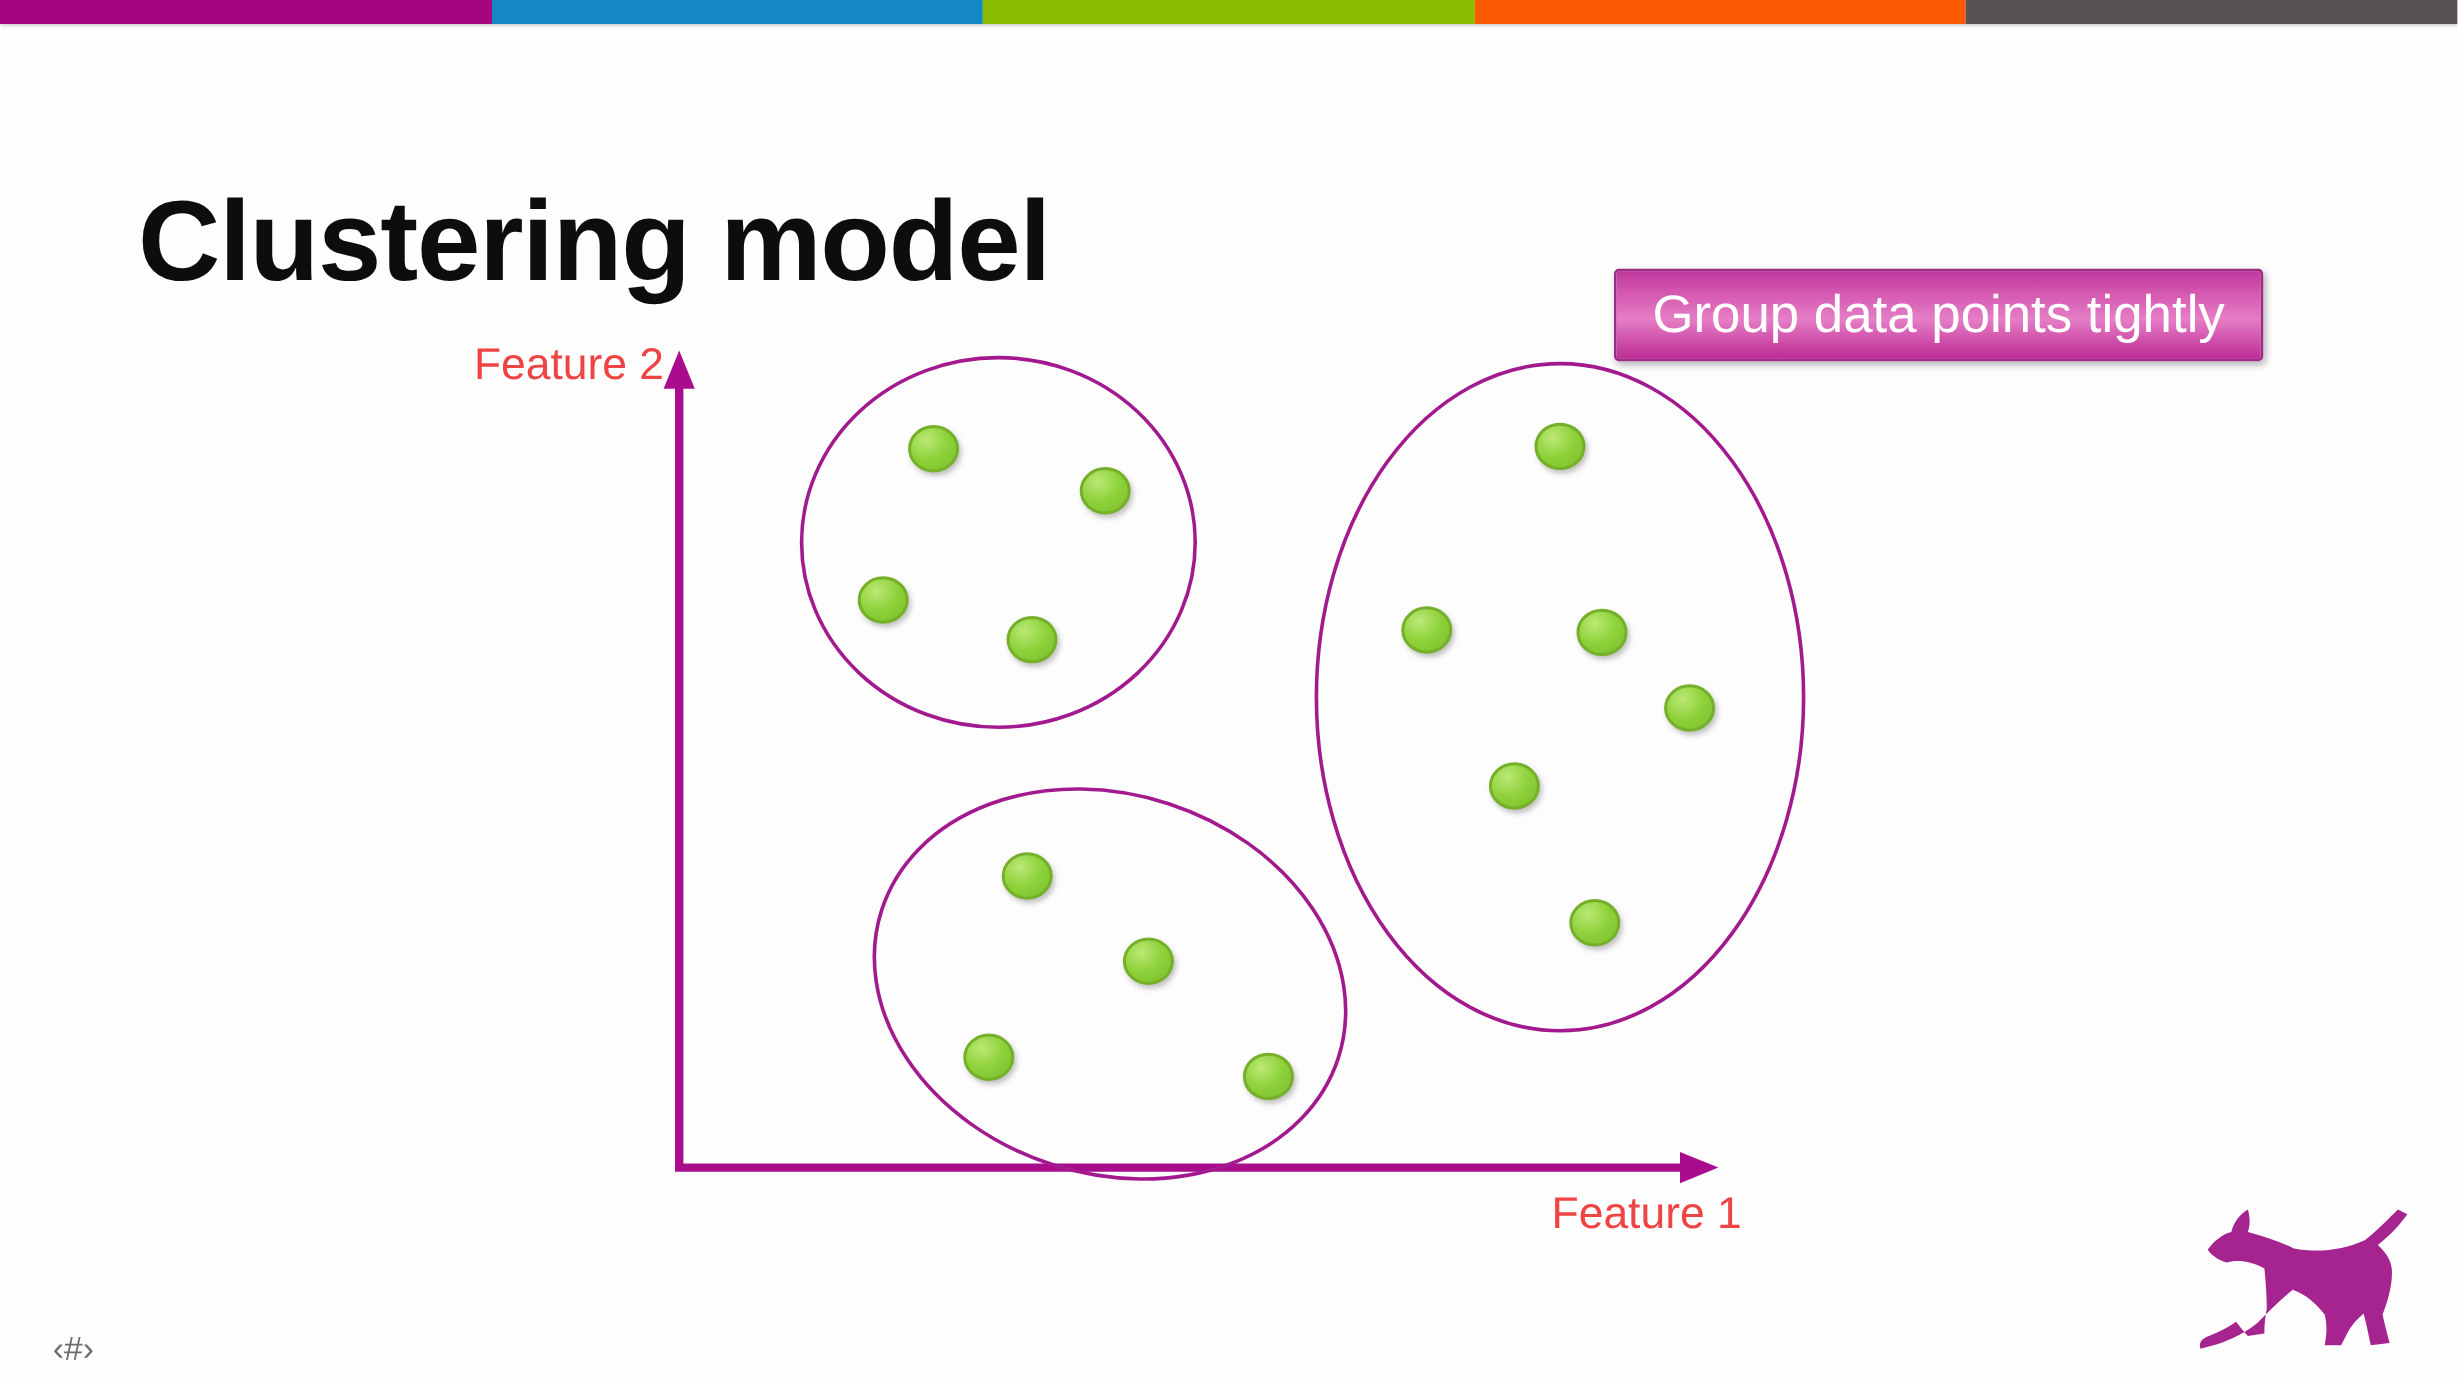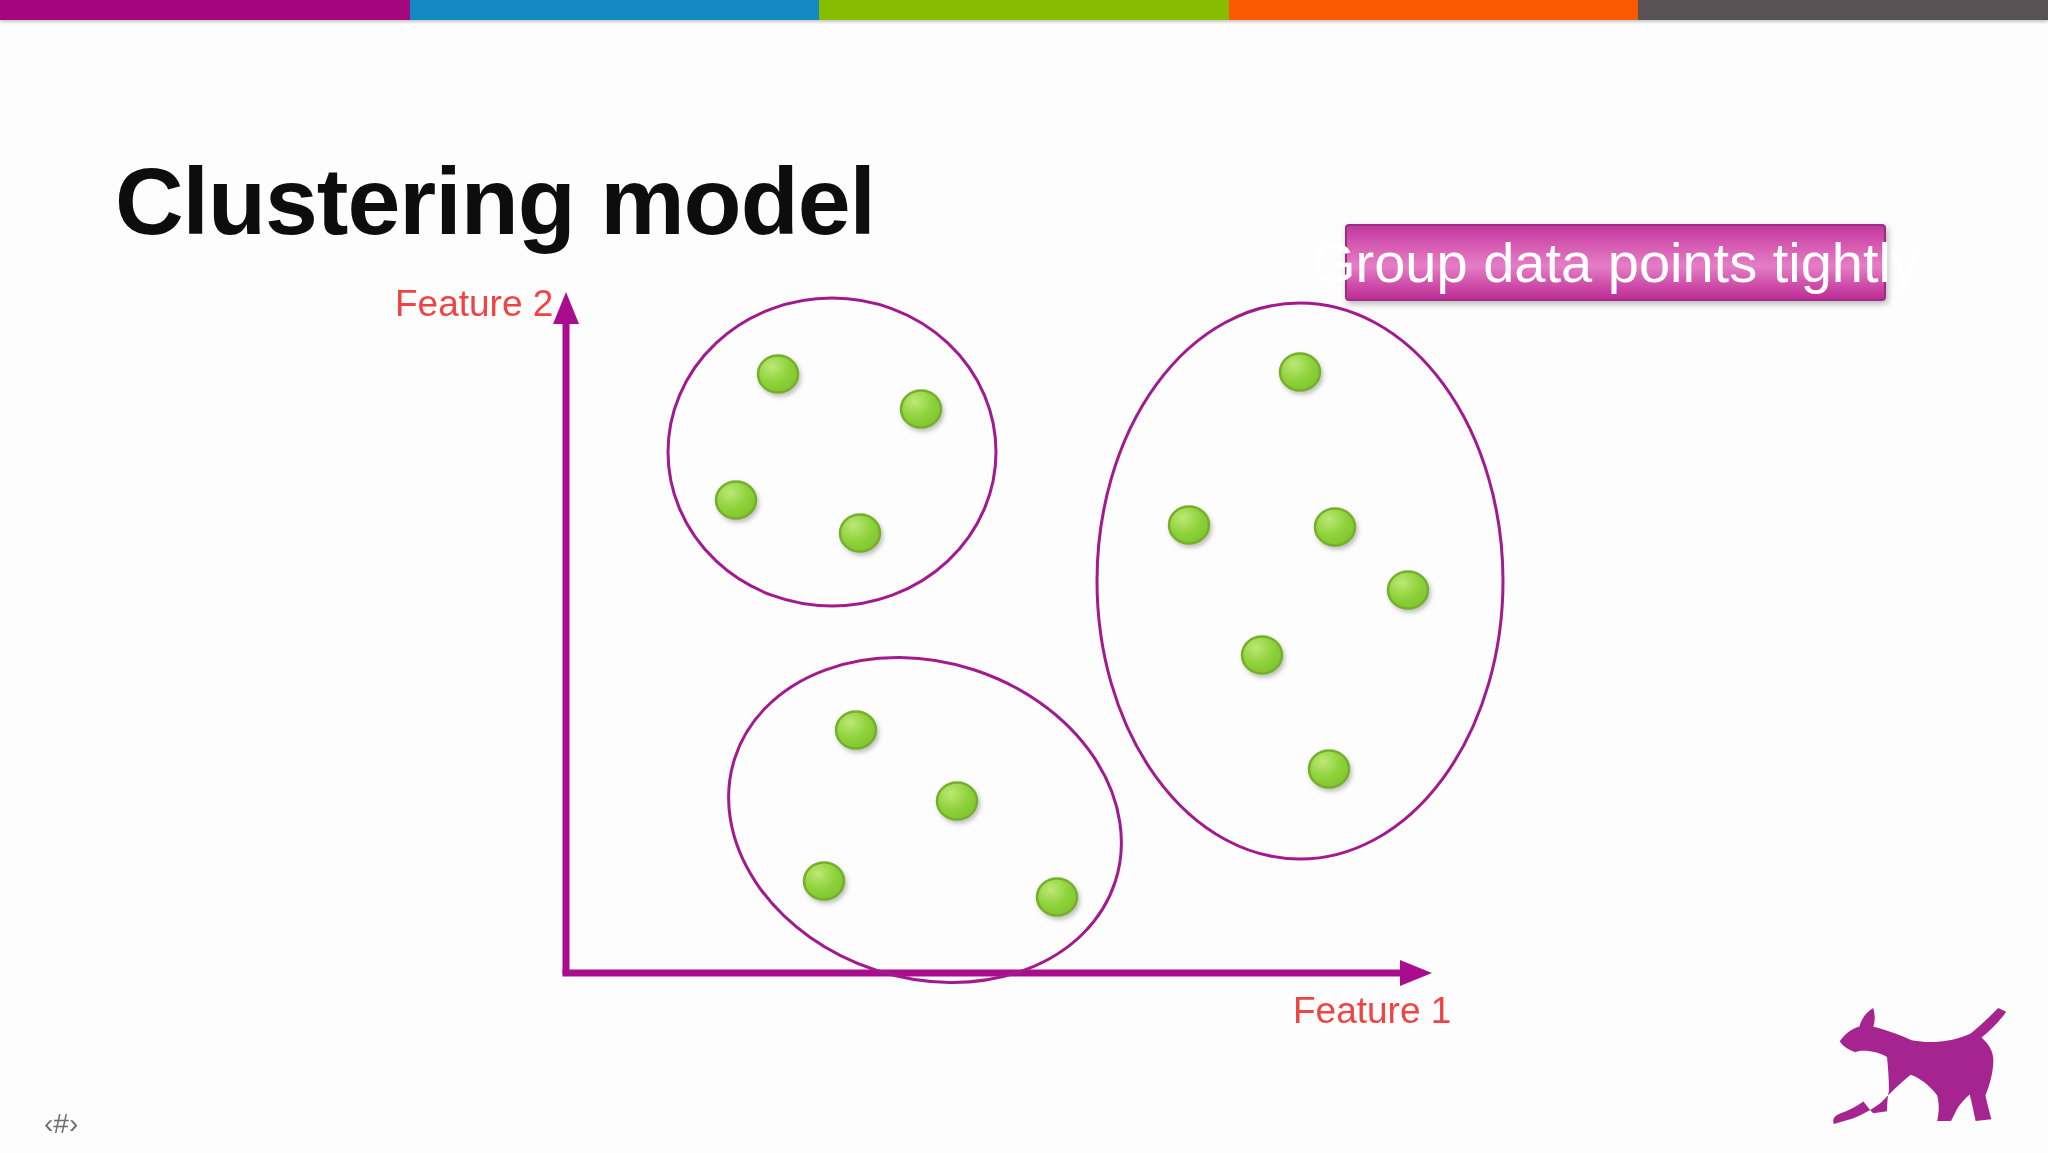--- a/index.html
+++ b/index.html
@@ -10,21 +10,21 @@
   .top-bar{position:absolute;left:0;top:0;width:2048px;height:20px;display:flex;
            box-shadow:0 2px 3px rgba(0,0,0,0.22);}
   .top-bar span{flex:1 1 20%;height:100%;}
 
   .title{position:absolute;left:115px;top:88px;font-size:95px;line-height:1.05;
          color:#0d0d0d;letter-spacing:-1px;white-space:nowrap;}
 
   .badge{position:absolute;left:1345px;top:224px;width:541px;height:77px;
          border-radius:4px;border:2px solid #9c2c85;box-sizing:border-box;
          display:flex;align-items:center;justify-content:center;
-         color:#fff;font-size:56px;white-space:nowrap;
+         color:#fff;font-size:44px;white-space:nowrap;
          box-shadow:2px 3px 6px rgba(0,0,0,0.28);}
 
   .plot-svg{position:absolute;left:0;top:0;width:2048px;height:1153px;}
 
   .axis-label{position:absolute;font-size:37px;color:#ef4444;white-space:nowrap;}
   .ylabel{left:395px;top:283px;}
   .xlabel{left:1293px;top:990px;text-align:right;}
 
   .page-number{position:absolute;left:44px;top:1108px;font-size:28px;color:#6e6e6e;}
 

